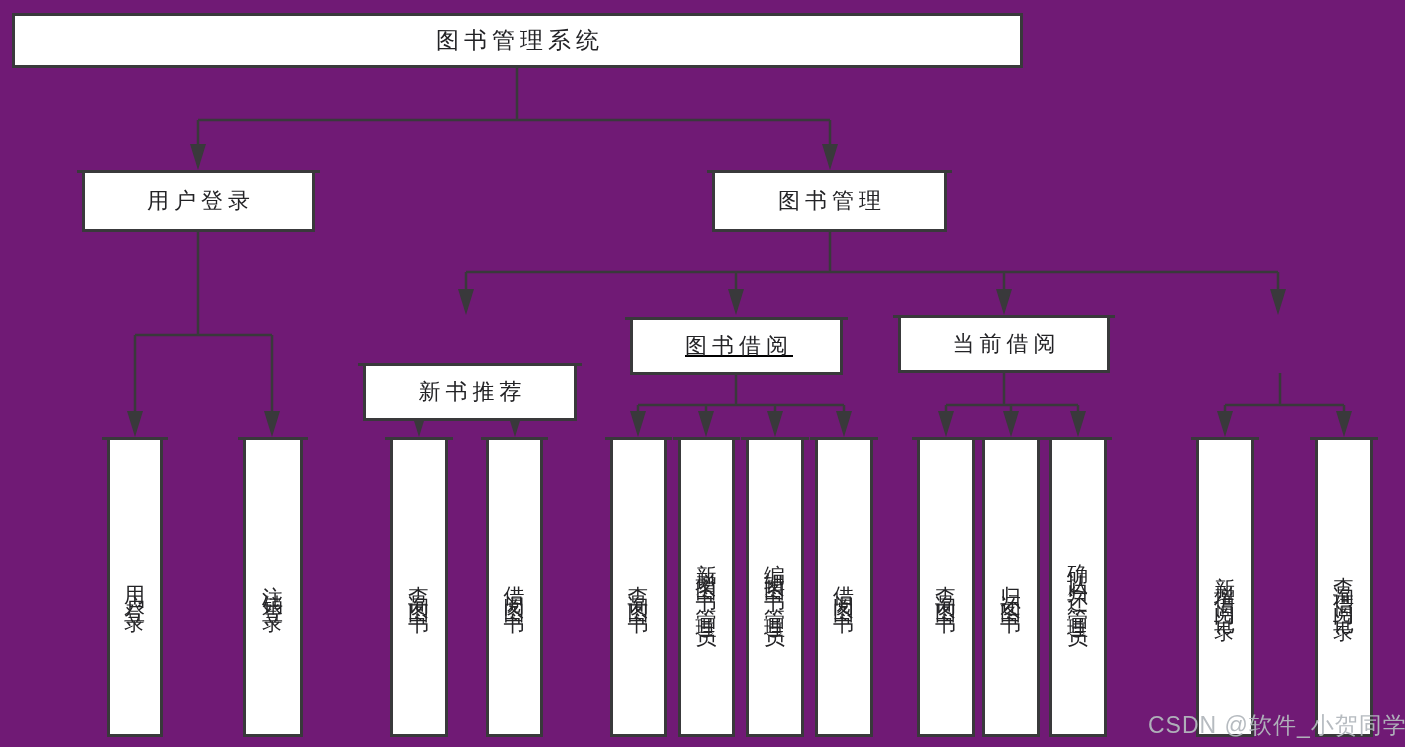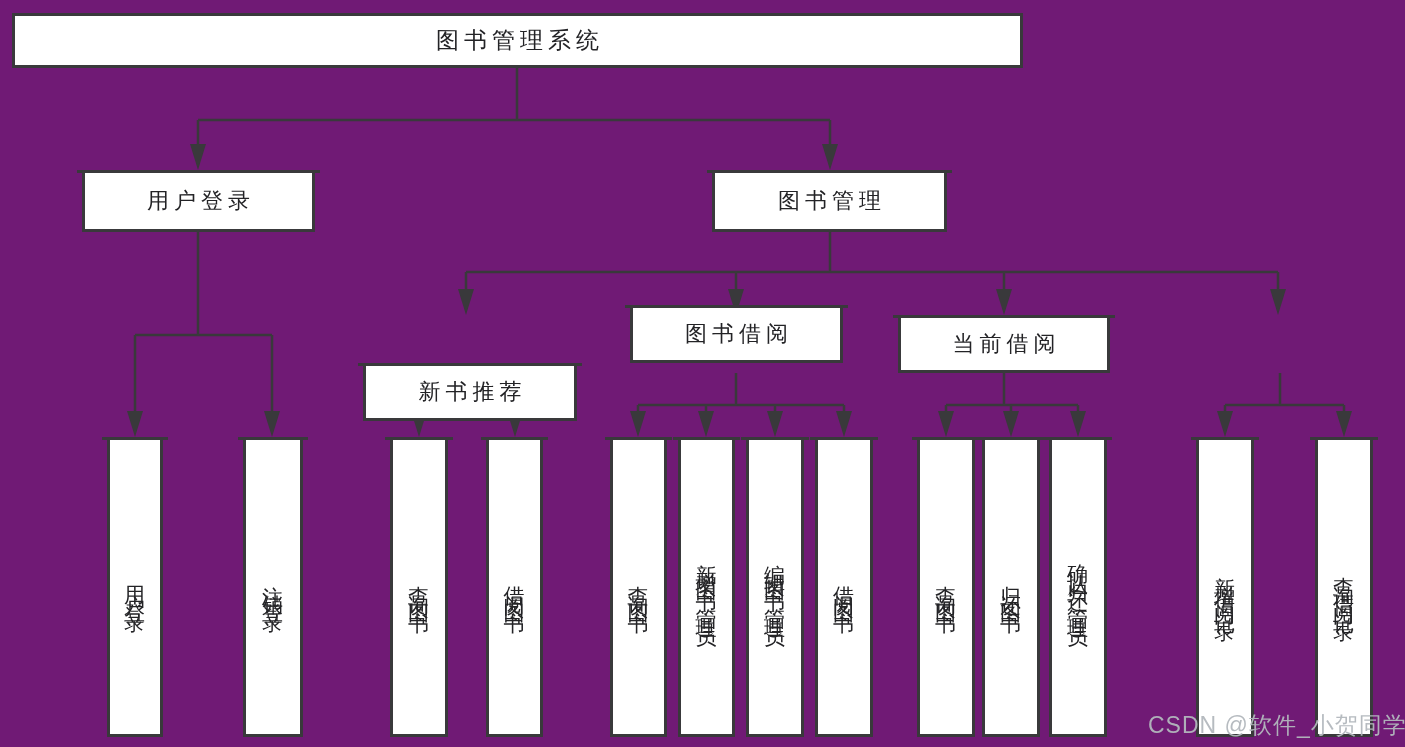--- a/index.html
+++ b/index.html
@@ -107,21 +107,21 @@
   <div class="box tick" style="left:82px; top:170px; width:233px; height:62px;">
     <span class="hlabel">用户登录</span>
   </div>
   <div class="box tick" style="left:712px; top:170px; width:235px; height:62px;">
     <span class="hlabel">图书管理</span>
   </div>
 
   <div class="box tick" style="left:363px; top:315px; width:214px; height:58px;margin-top:48px;">
     <span class="hlabel">新书推荐</span>
   </div>
-  <div class="box tick" style="left:630px; top:305px; width:213px; height:58px;">
+  <div class="box tick" style="left:630px; top:317px; width:213px; height:58px;text-decoration:underline;">
     <span class="hlabel">图书借阅</span>
   </div>
   <div class="box tick" style="left:898px; top:315px; width:212px; height:58px;">
     <span class="hlabel">当前借阅</span>
   </div>
 
   <div class="box tick" style="left:107px; top:437px; width:56px; height:300px;">
     <span class="vlabel">用户登录</span>
   </div>
   <div class="box tick" style="left:243px; top:437px; width:60px; height:300px;">

